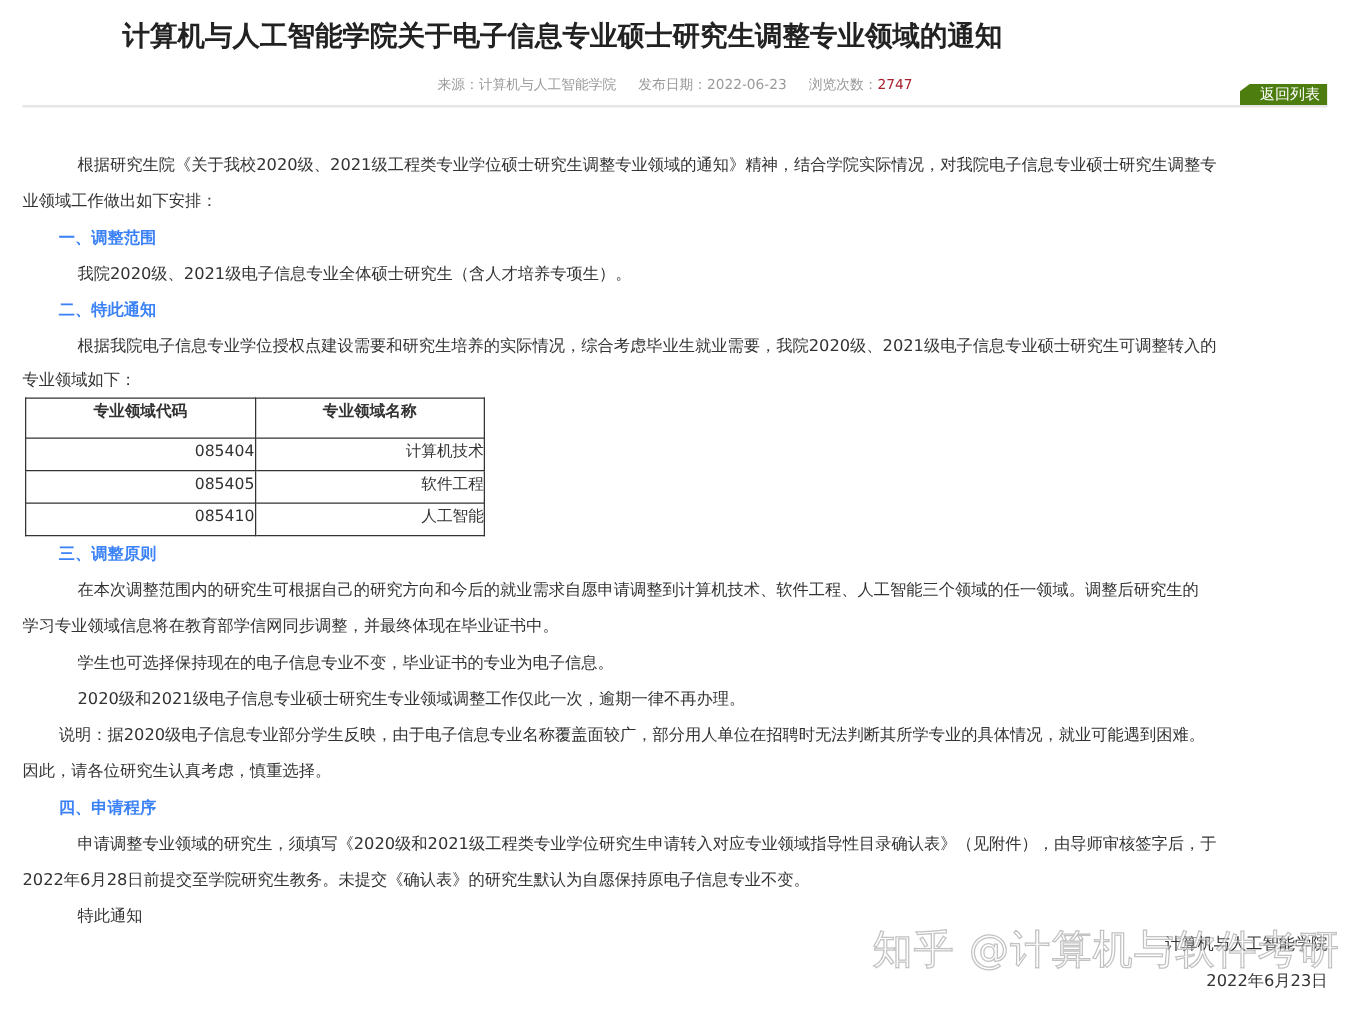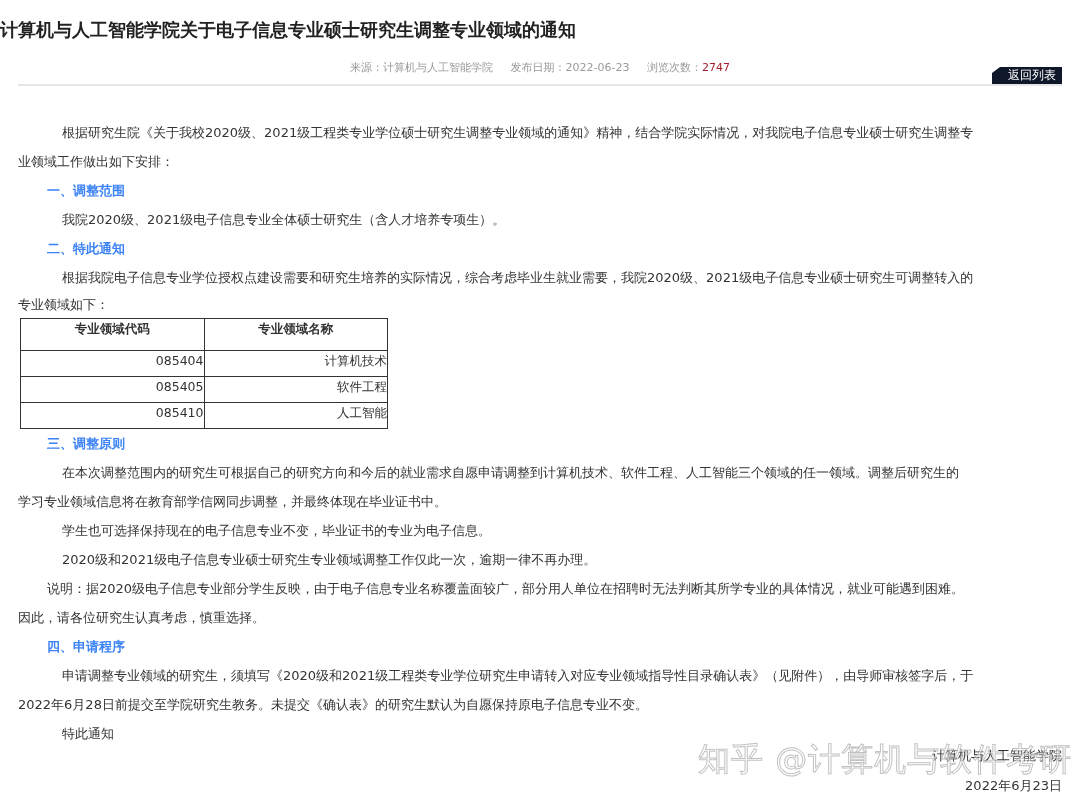--- a/index.html
+++ b/index.html
@@ -3,36 +3,36 @@
 <meta charset="utf-8">
 <style>
   html, body { margin: 0; padding: 0; background: #ffffff; }
   body {
     width: 1080px; height: 807px; overflow: hidden; position: relative;
     font-family: "DejaVu Sans", "Liberation Sans", sans-serif;
     color: #333333;
   }
   .title {
     position: absolute; left: 0; top: 14px; width: 900px;
-    text-align: left; font-size: 18px; font-weight: bold; color: #222222;
+    text-align: center; font-size: 22px; font-weight: bold; color: #222222;
     letter-spacing: 0px; line-height: 32px;
   }
   .meta {
     position: absolute; left: 0; top: 60px; width: 1080px;
     text-align: center; font-size: 11px; color: #9a9a9a; line-height: 16px;
   }
   .meta span.item { margin: 0 7px; }
   .meta .views-count { color: #a8202e; }
   .divider {
     position: absolute; left: 18px; top: 84px; width: 1044px; height: 2px;
     background: #e6e6e6;
   }
   .back-btn {
     position: absolute; left: 992px; top: 67px; width: 70px; height: 17px;
-    background: #0f172a; color: #ffffff; font-size: 12px; line-height: 17px;
+    background: #4d7c0f; color: #ffffff; font-size: 12px; line-height: 17px;
     text-align: right; padding-right: 6px; box-sizing: border-box;
     clip-path: polygon(8px 0, 100% 0, 100% 100%, 0 100%, 0 6px);
     cursor: pointer;
   }
   .content {
     position: absolute; left: 18px; top: 118px; width: 1044px;
     font-size: 13px; line-height: 29px; color: #333333;
   }
   .content p { margin: 0; }
   .indent { text-indent: 44px; }

